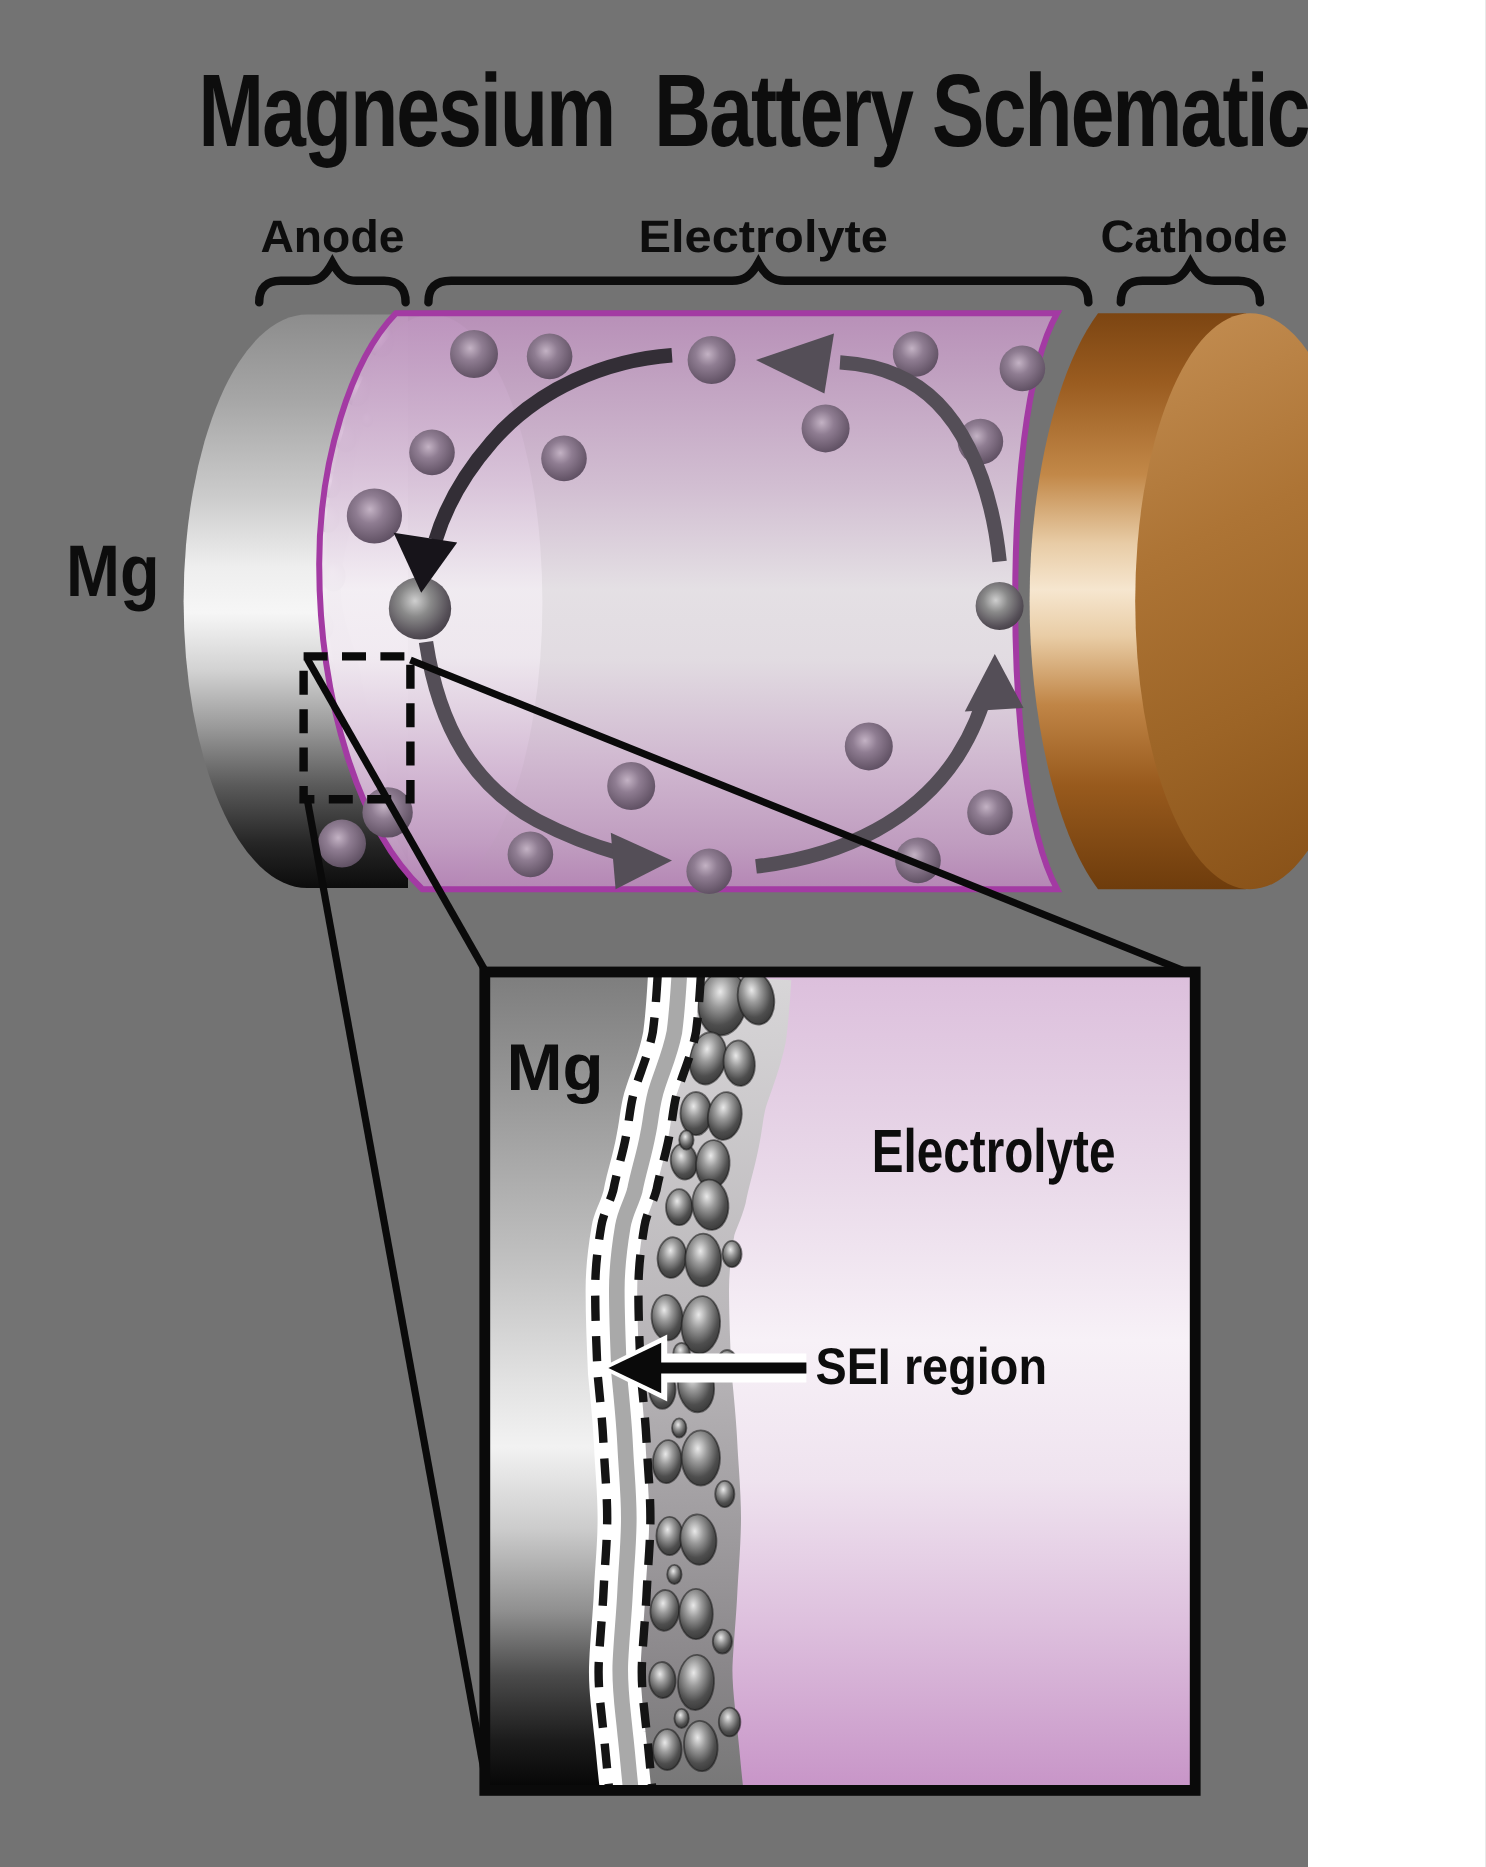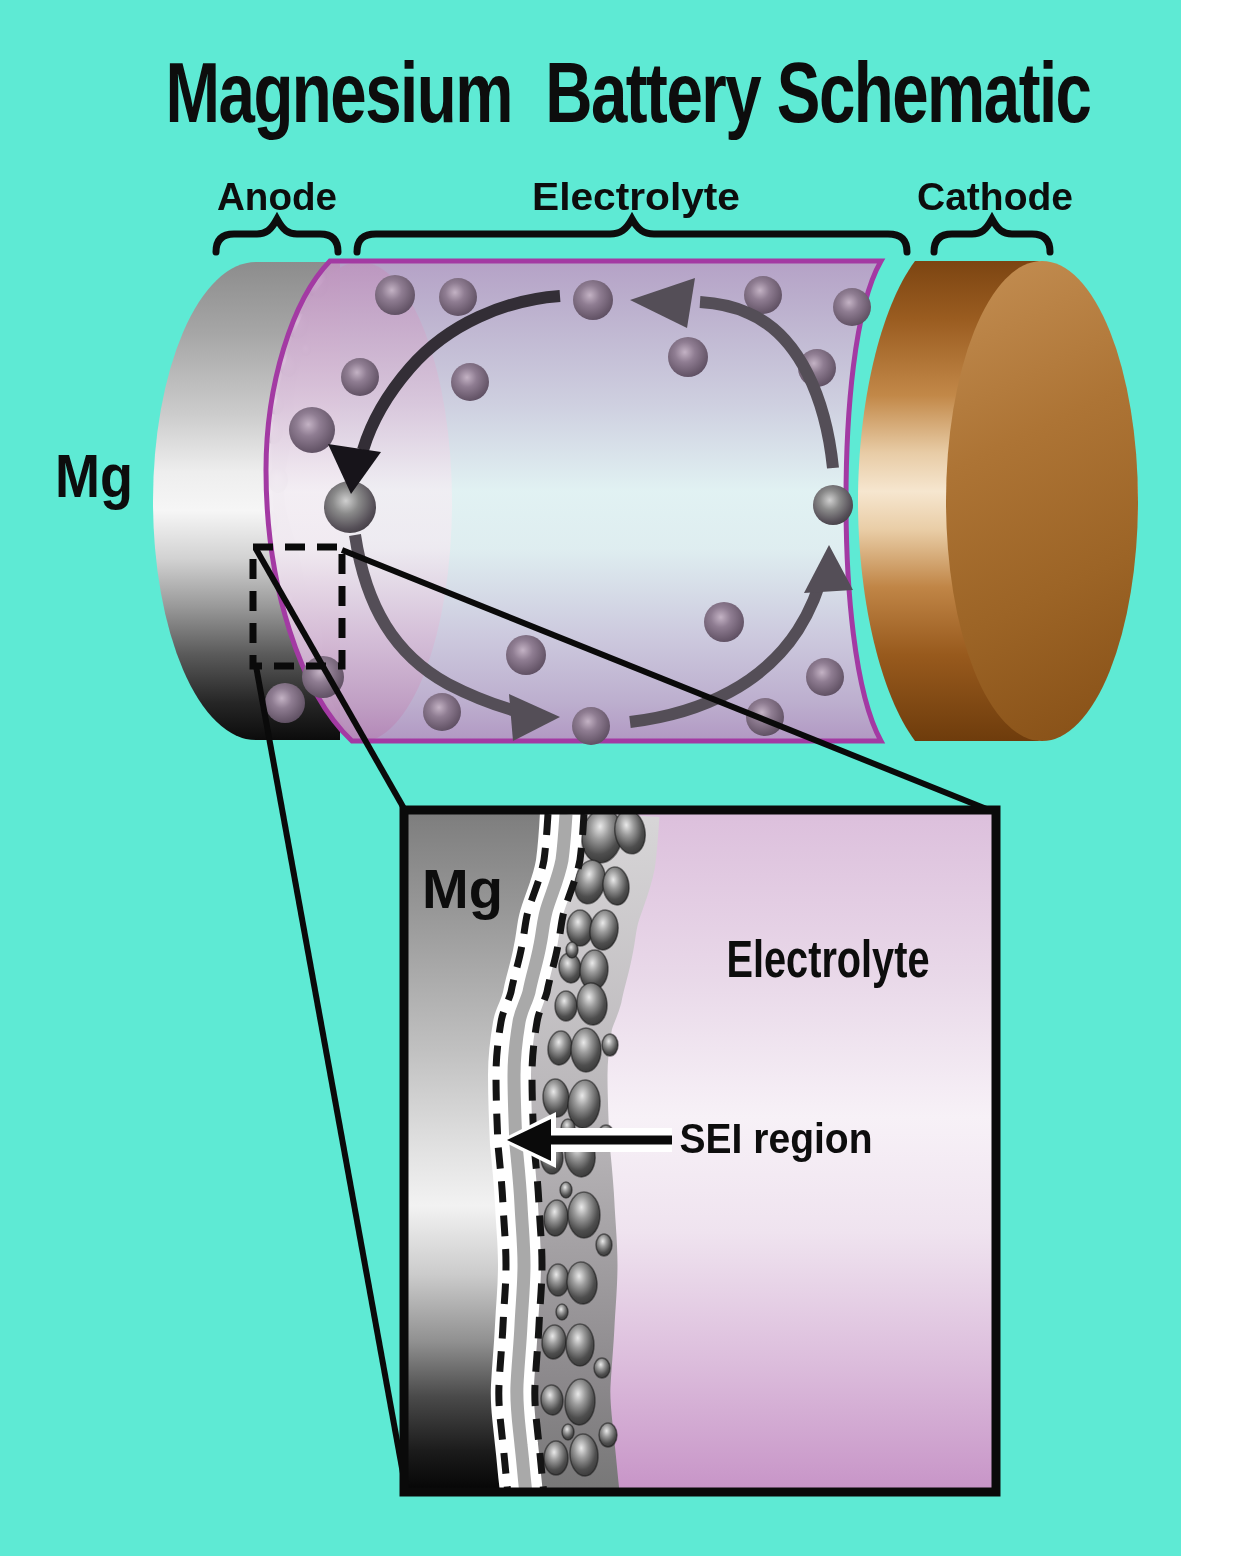--- a/index.html
+++ b/index.html
@@ -1,16 +1,16 @@
 <!DOCTYPE html>
 <html><head>
 <meta charset="utf-8">
 <style>
   html,body{margin:0;padding:0;background:#ffffff;}
-  .stage{width:1181px;height:1556px;position:relative;background:#5eead4;overflow:hidden;}
+  .stage{width:1090px;height:1556px;position:relative;background:#737373;overflow:hidden;}
   svg{display:block;}
   text{font-family:"Liberation Sans","DejaVu Sans",sans-serif;fill:#0d0d0d;font-weight:bold;}
   .title-text{font-size:86px;letter-spacing:-2px;white-space:pre;}
   .section-text{font-size:38px;}
   .mg-main-text{font-size:61px;}
   .inset-mg-text{font-size:55px;}
   .inset-electrolyte-text{font-size:51px;}
   .sei-text{font-size:43px;}
 </style>
 </head>

